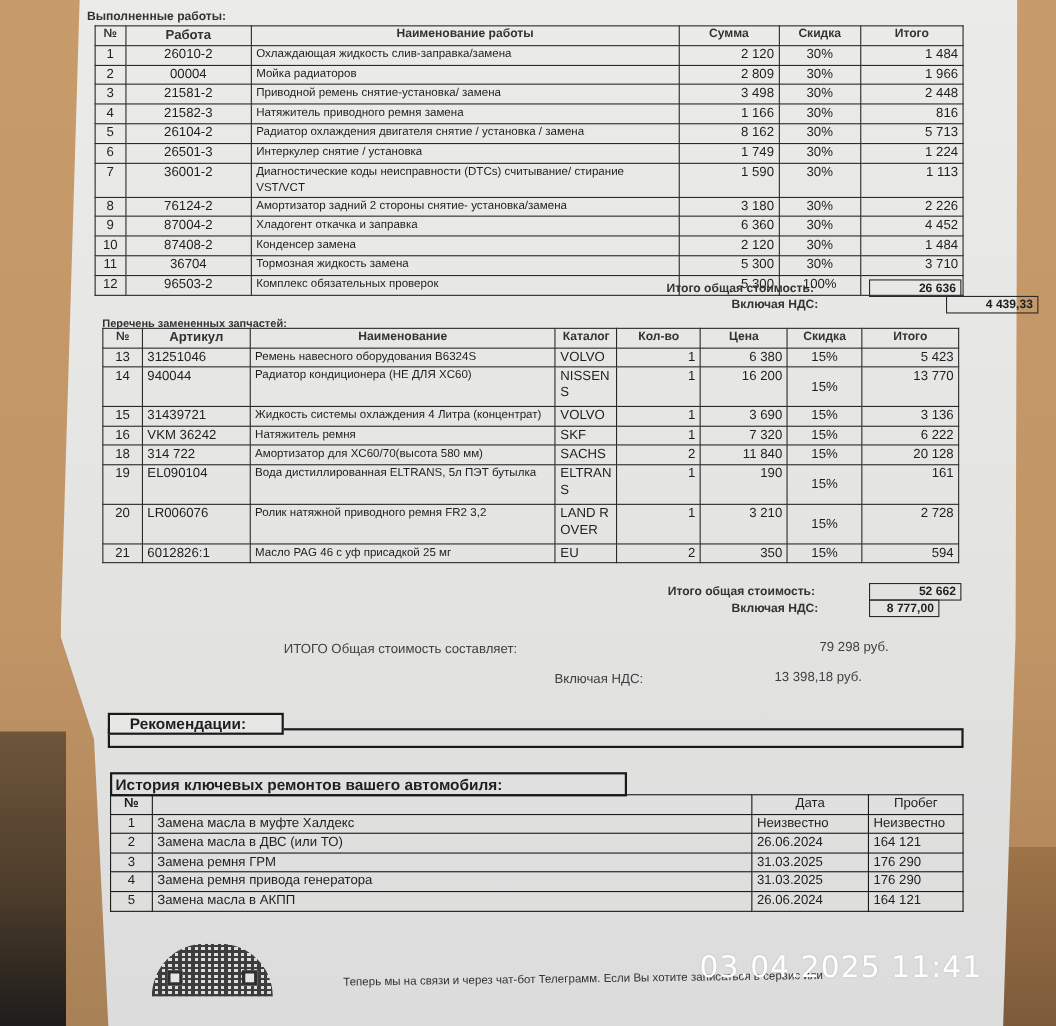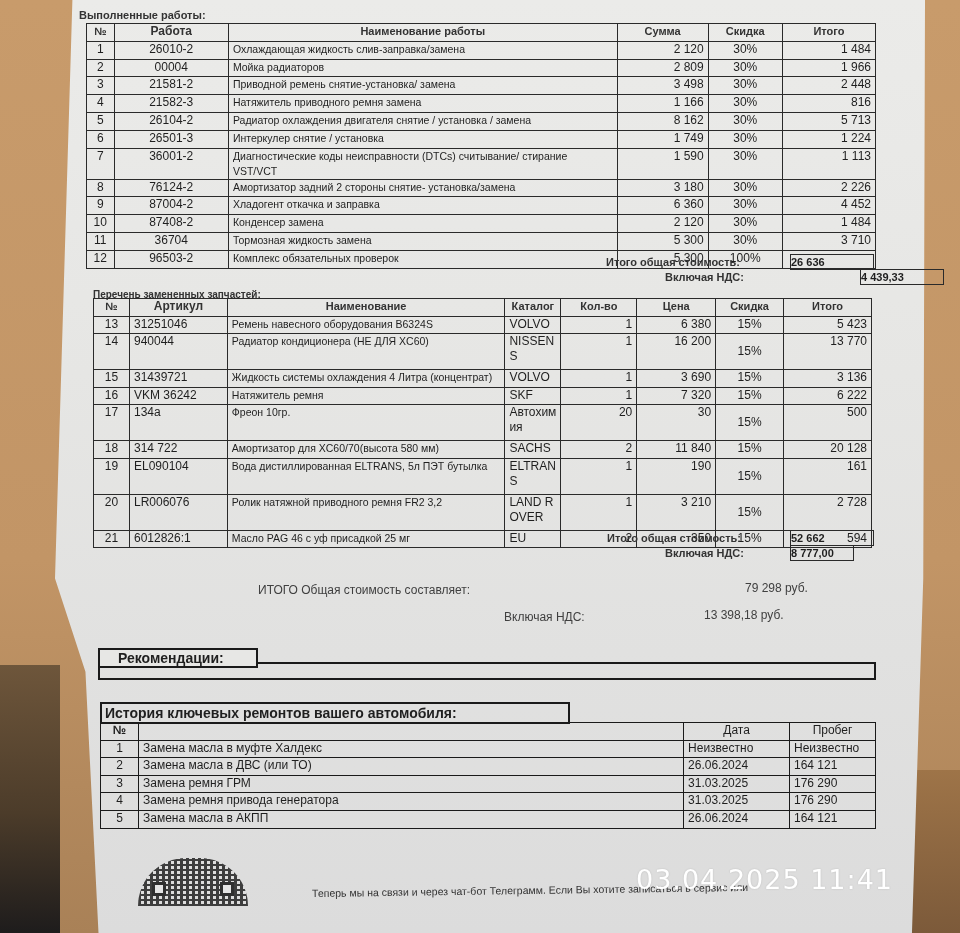--- a/index.html
+++ b/index.html
@@ -45,21 +45,21 @@
   .r { text-align: right; }
   .big { font-size: 12px; }
   .w-table td { height: 17.8px; }
   .p-table td { height: 17.5px; }
   .p-table td.tall { height: 36px; }
   .totals-row {
     position: absolute; font-size: 11px; font-weight: bold; color: #333;
   }
   .totals-box {
     position: absolute; border: 1.5px solid #2a2a2a; font-size: 11px; font-weight: bold;
-    text-align: left; padding-right: 4px; height: 16px; line-height: 14px;
+    text-align: right; padding-right: 4px; height: 16px; line-height: 14px;
   }
   .grand {
     position: absolute; font-size: 12px; font-weight: normal; color: #404040;
   }
   .rec-label {
     position: absolute; left: 98px; top: 648px; width: 160px; height: 20px;
     border: 2px solid #1a1a1a; font-size: 14px; font-weight: bold; padding-left: 18px; line-height: 17px;
   }
   .rec-bar {
     position: absolute; left: 98px; top: 662px; width: 778px; height: 18px;
@@ -283,30 +283,20 @@
         <td class="c big">16</td>
         <td class="big">VKM 36242</td>
         <td>Натяжитель ремня</td>
         <td class="big" style="word-break: break-all;">SKF</td>
         <td class="r big">1</td>
         <td class="r big">7 320</td>
         <td class="c big">15%</td>
         <td class="r big">6 222</td>
       </tr>
       <tr>
-        <td class="c big tall">17</td>
-        <td class="big tall">134a</td>
-        <td class=" tall">Фреон 10гр.</td>
-        <td class="big tall" style="word-break: break-all;">Автохим ия</td>
-        <td class="r big tall">20</td>
-        <td class="r big tall">30</td>
-        <td class="c big tall" style="vertical-align: middle;">15%</td>
-        <td class="r big tall">500</td>
-      </tr>
-      <tr>
         <td class="c big">18</td>
         <td class="big">314 722</td>
         <td>Амортизатор  для XC60/70(высота 580 мм)</td>
         <td class="big" style="word-break: break-all;">SACHS</td>
         <td class="r big">2</td>
         <td class="r big">11 840</td>
         <td class="c big">15%</td>
         <td class="r big">20 128</td>
       </tr>
       <tr>

